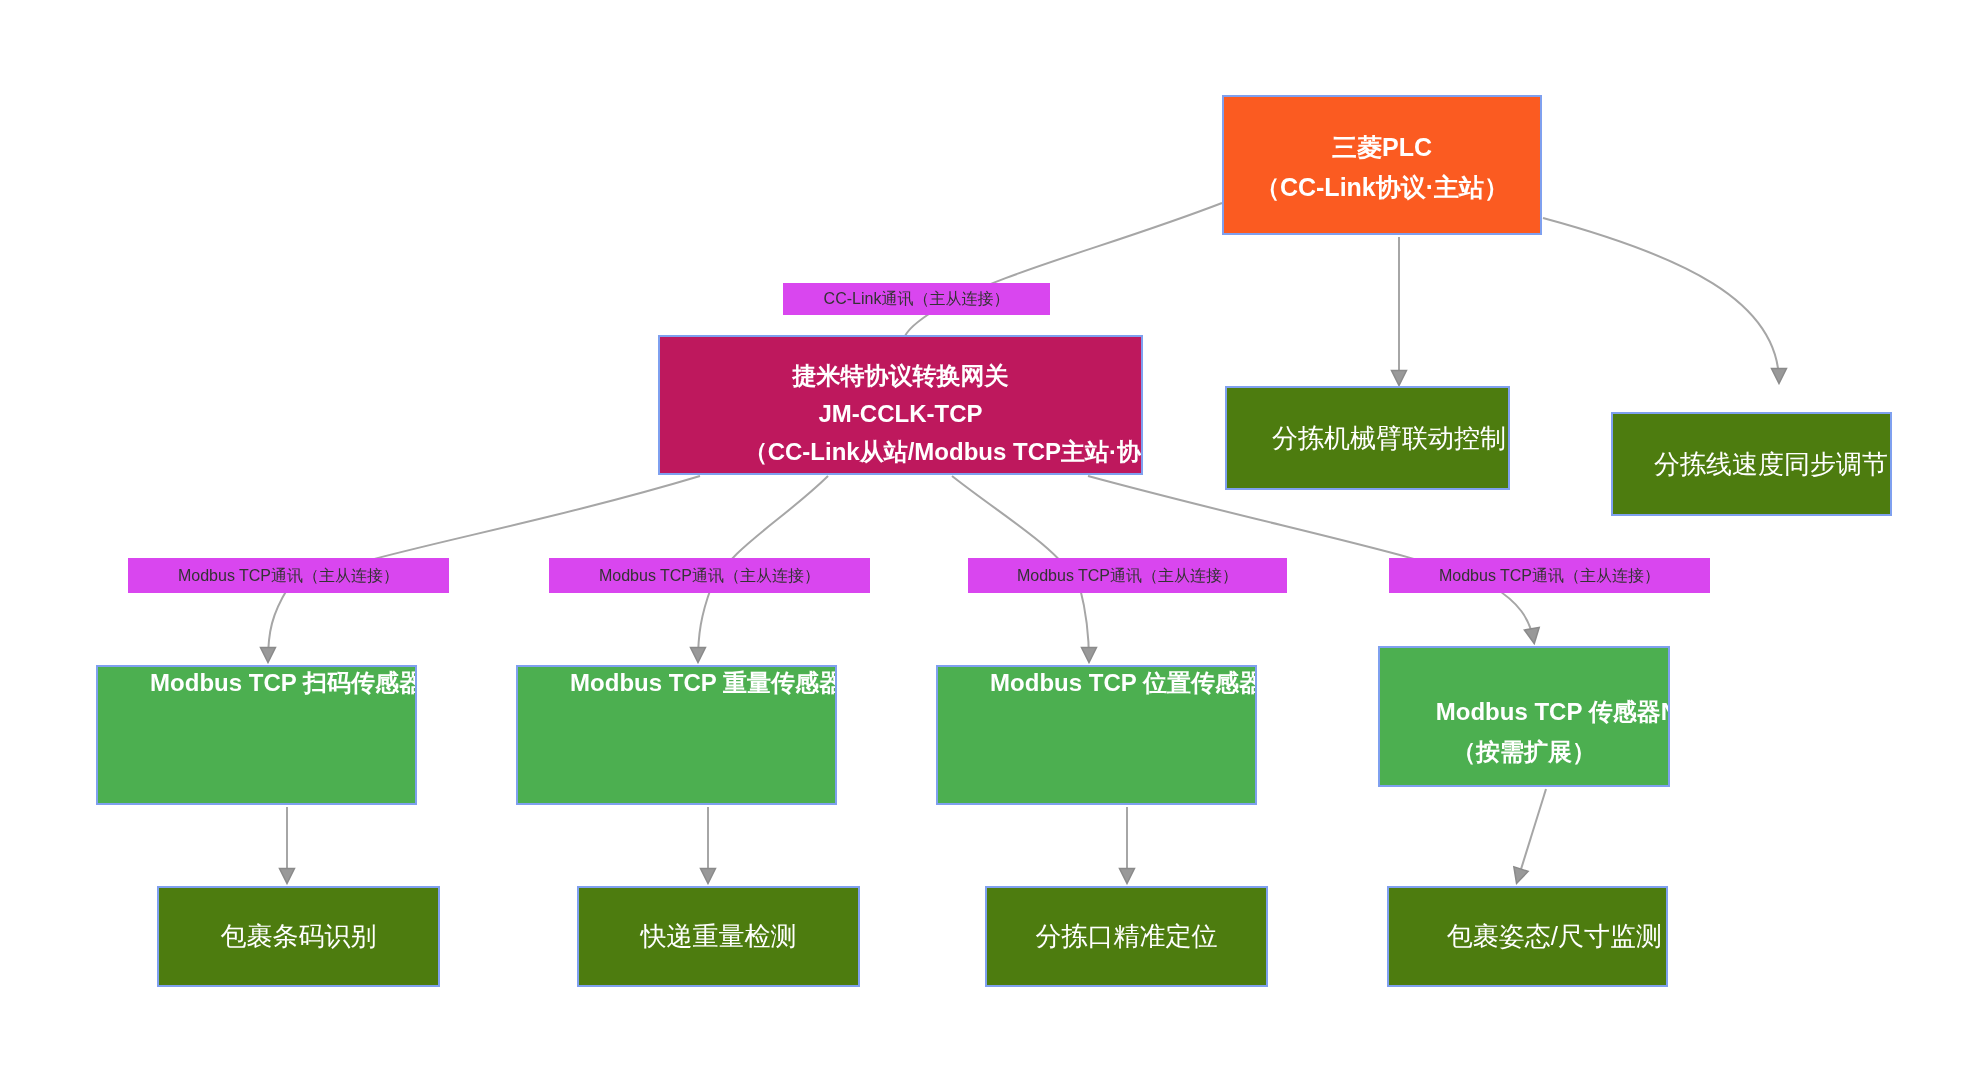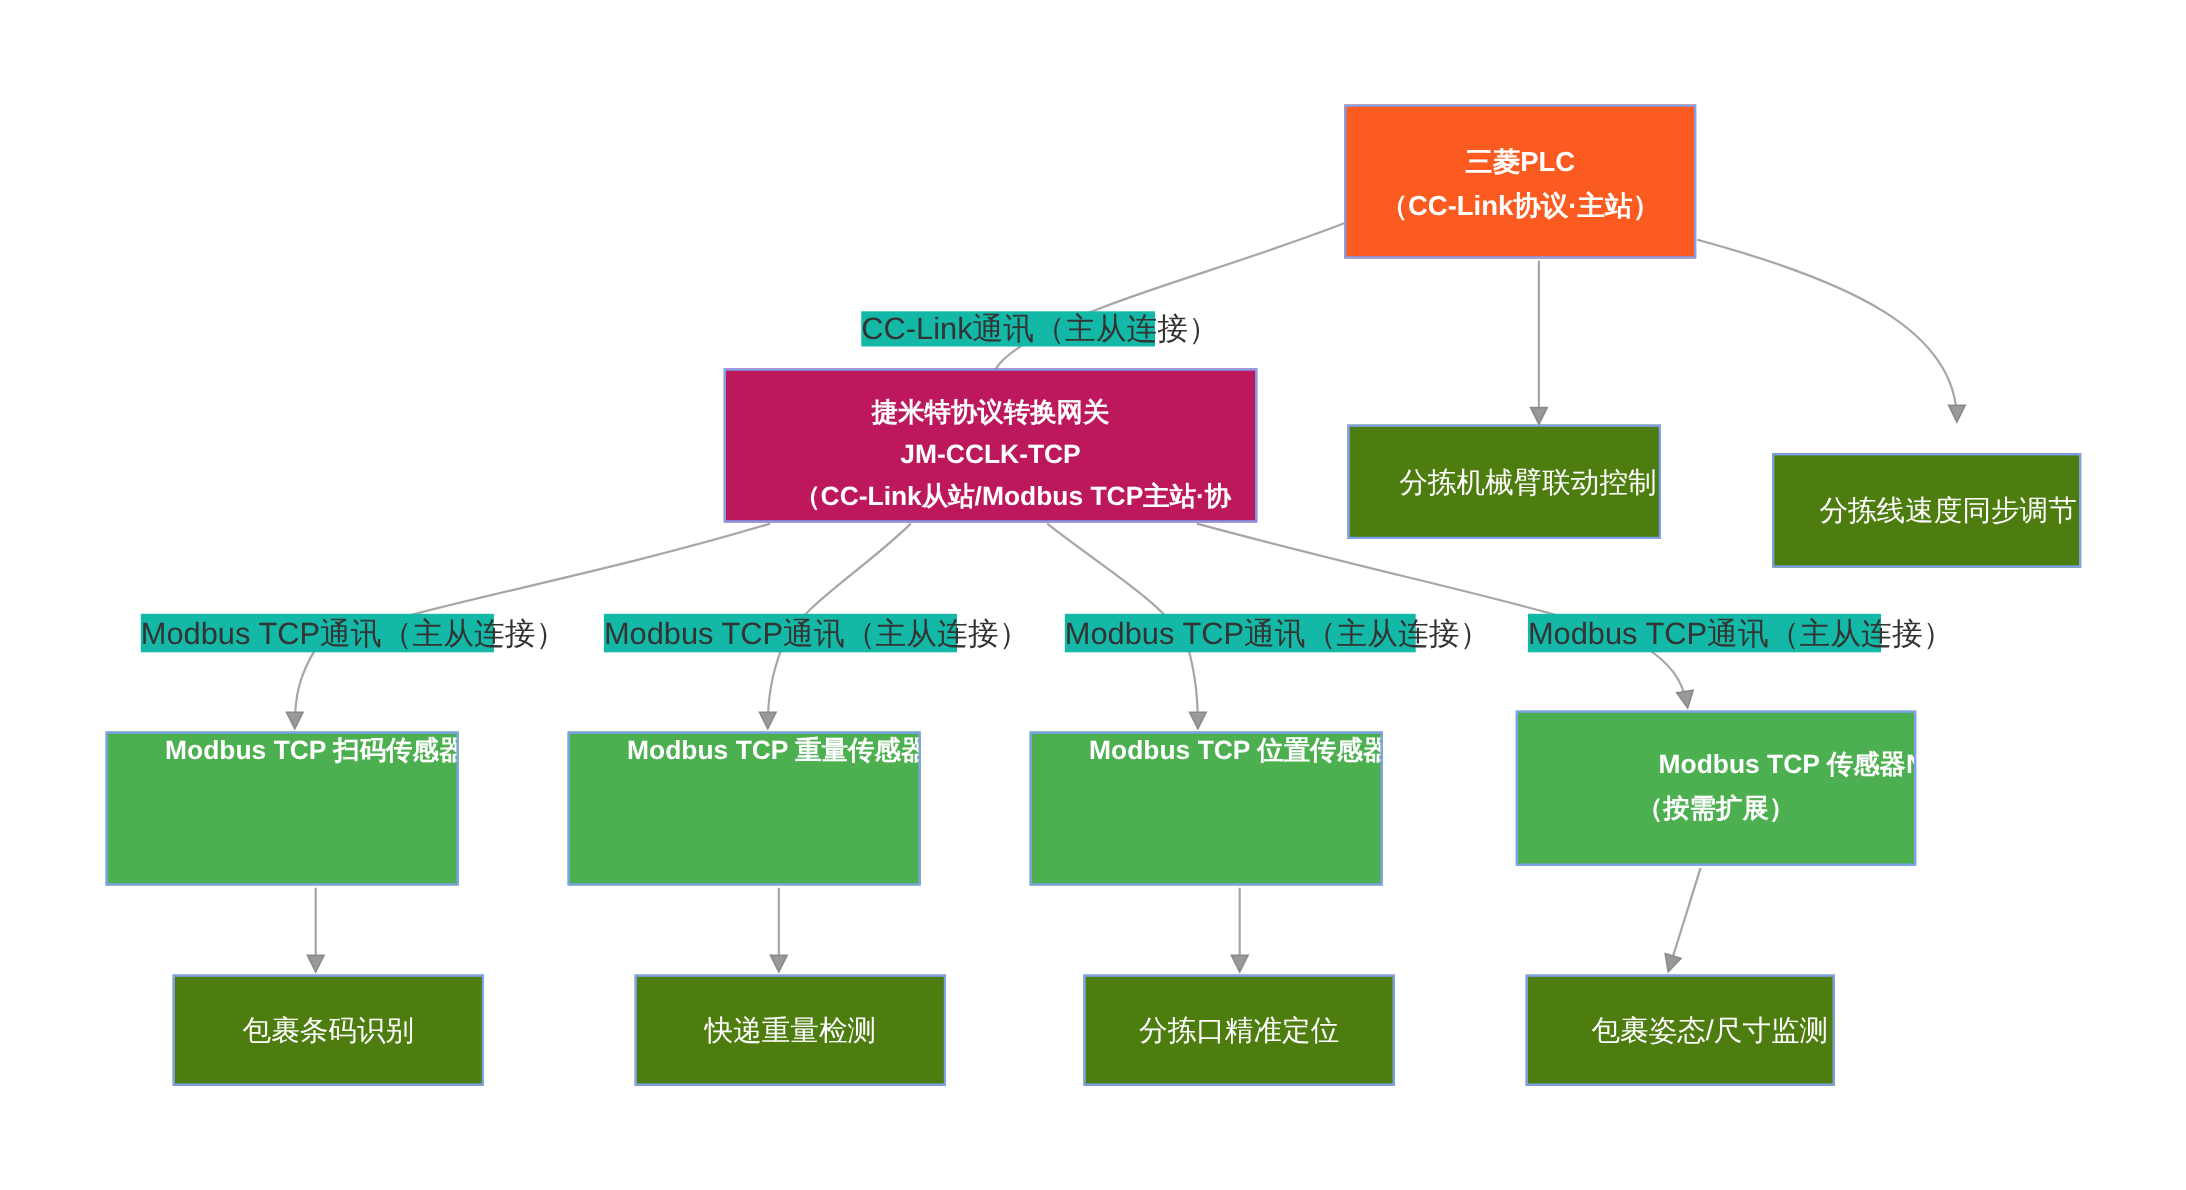--- a/index.html
+++ b/index.html
@@ -21,40 +21,40 @@
   }
   .node .ln{display:block;white-space:nowrap;}
   .fill-orange{background:#fb5b21;}
   .fill-blue{background:#be185d;}
   .fill-green{background:#4caf50;}
   .fill-dark{background:#4d7c0f;}
   .bold{font-weight:bold;}
   .edge-label{
     position:absolute;
     box-sizing:border-box;
-    background:#14b8a6;
+    background:#d946ef;
     color:#333333;
-    font-size:28px;
+    font-size:16px;
     text-align:center;
     white-space:nowrap;
     z-index:3;
   }
   
   #n-plc{left:1222px;top:95px;width:320px;height:140px;font-size:25px;text-align:center;padding-top:30px;line-height:40px;}
   #n-gateway{left:658px;top:335px;width:485px;height:140px;font-size:24px;text-align:center;padding-top:20px;line-height:38px;}
-  #n-gateway .ln3{text-align:left;margin-left:62px;}
+  #n-gateway .ln3{text-align:right;margin-left:62px;}
   #n-arm,#n-speed{top:386px;height:104px;font-size:26px;display:flex;align-items:center;justify-content:flex-end;padding-right:2px;}
   #n-arm{left:1225px;width:285px;}
   #n-speed{left:1611px;width:281px;margin-top:26px;}
   .green-box{top:665px;width:321px;height:140px;font-size:24px;line-height:32px;}
   .green-box .ln{text-align:right;margin-right:-8px;}
   #n-g1{left:96px;}
   #n-g2{left:516px;}
   #n-g3{left:936px;}
-  #n-g4{left:1378px;top:646px;width:364px;height:141px;font-size:24px;padding-top:28px;line-height:40px;}
+  #n-g4{left:1378px;top:646px;width:292px;height:141px;font-size:24px;padding-top:44px;line-height:40px;}
   #n-g4 .ln1{text-align:right;margin-right:-10px;}
   #n-g4 .ln2{text-align:center;}
   .bottom-box{top:886px;height:101px;font-size:26px;display:flex;align-items:center;justify-content:center;}
   #n-d1{left:157px;width:283px;align-items:center;}
   #n-d2{left:577px;width:283px;}
   #n-d3{left:985px;width:283px;}
   #n-d4{left:1387px;width:281px;justify-content:flex-end;padding-right:4px;}
   
   #l-cclink{left:783px;top:283px;width:267px;height:32px;line-height:32px;}
   #l-m1{left:128px;top:558px;width:321px;height:35px;line-height:35px;}

